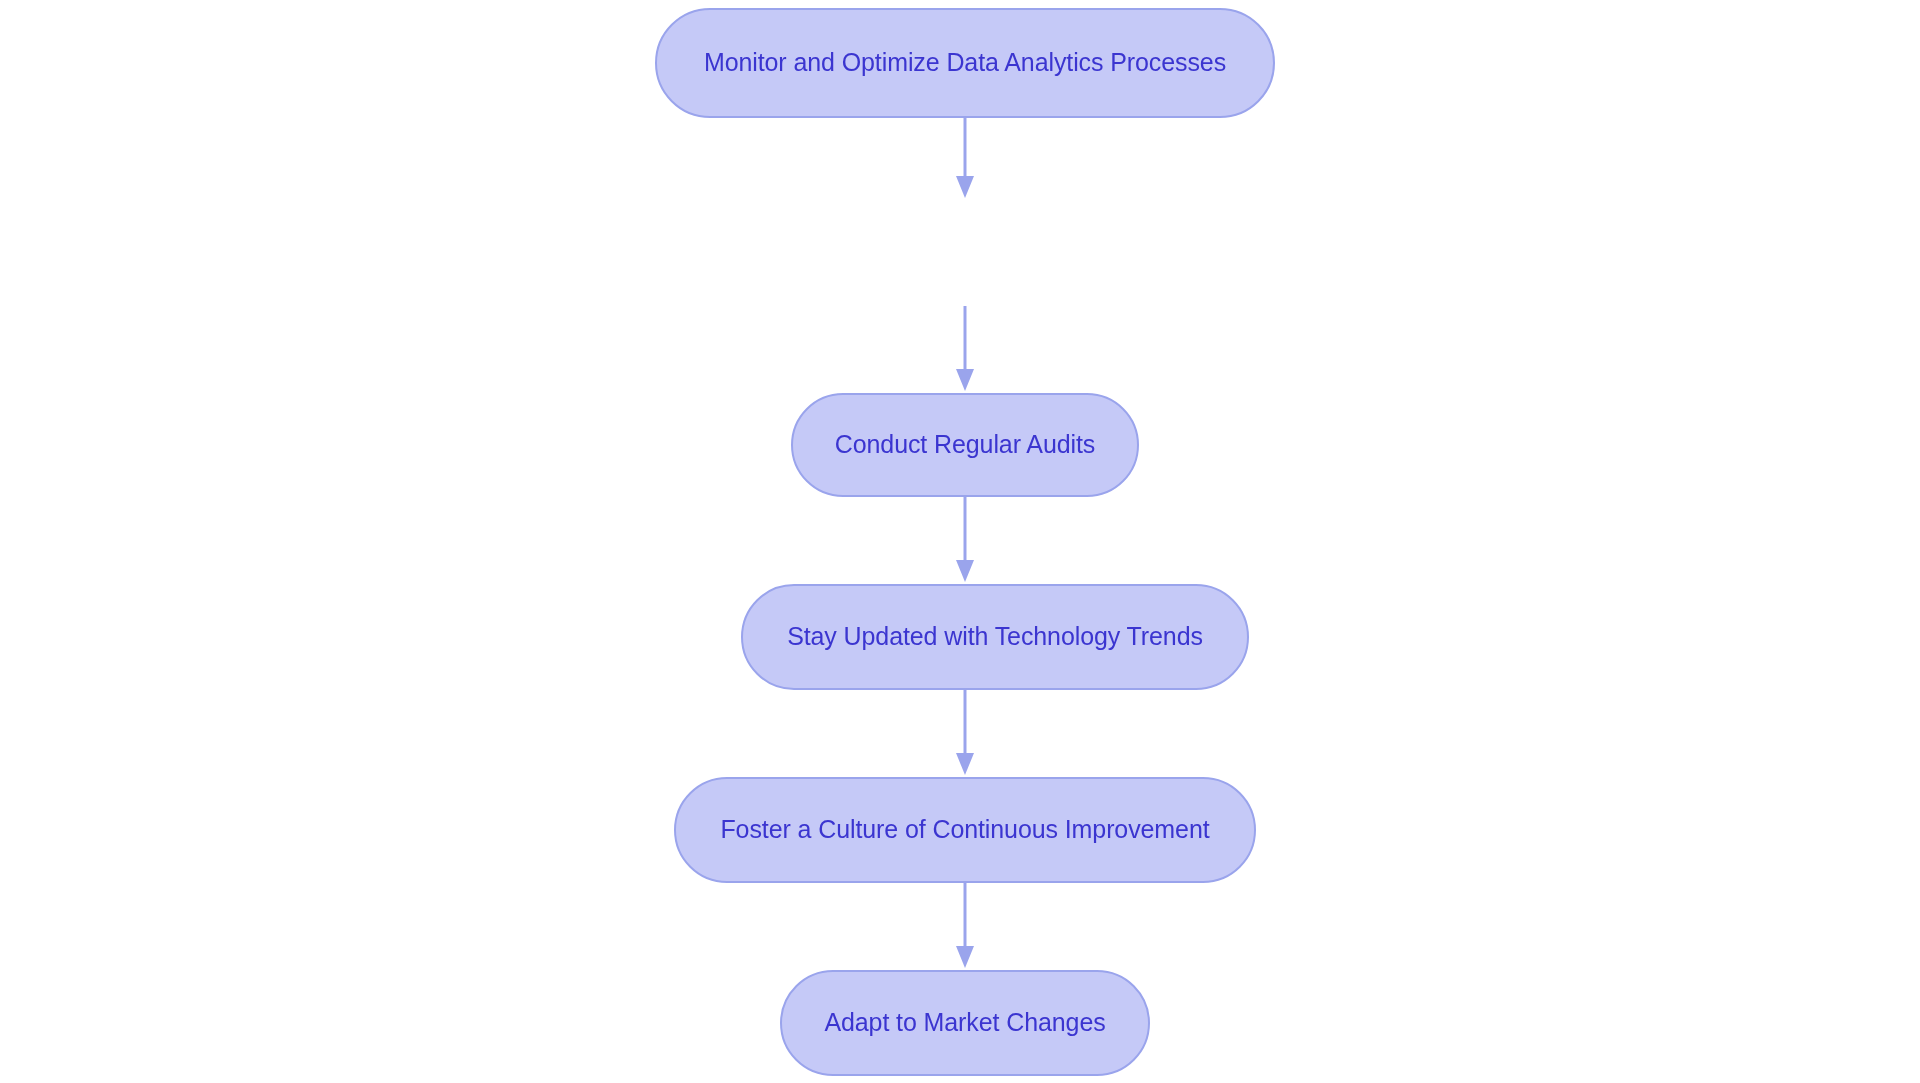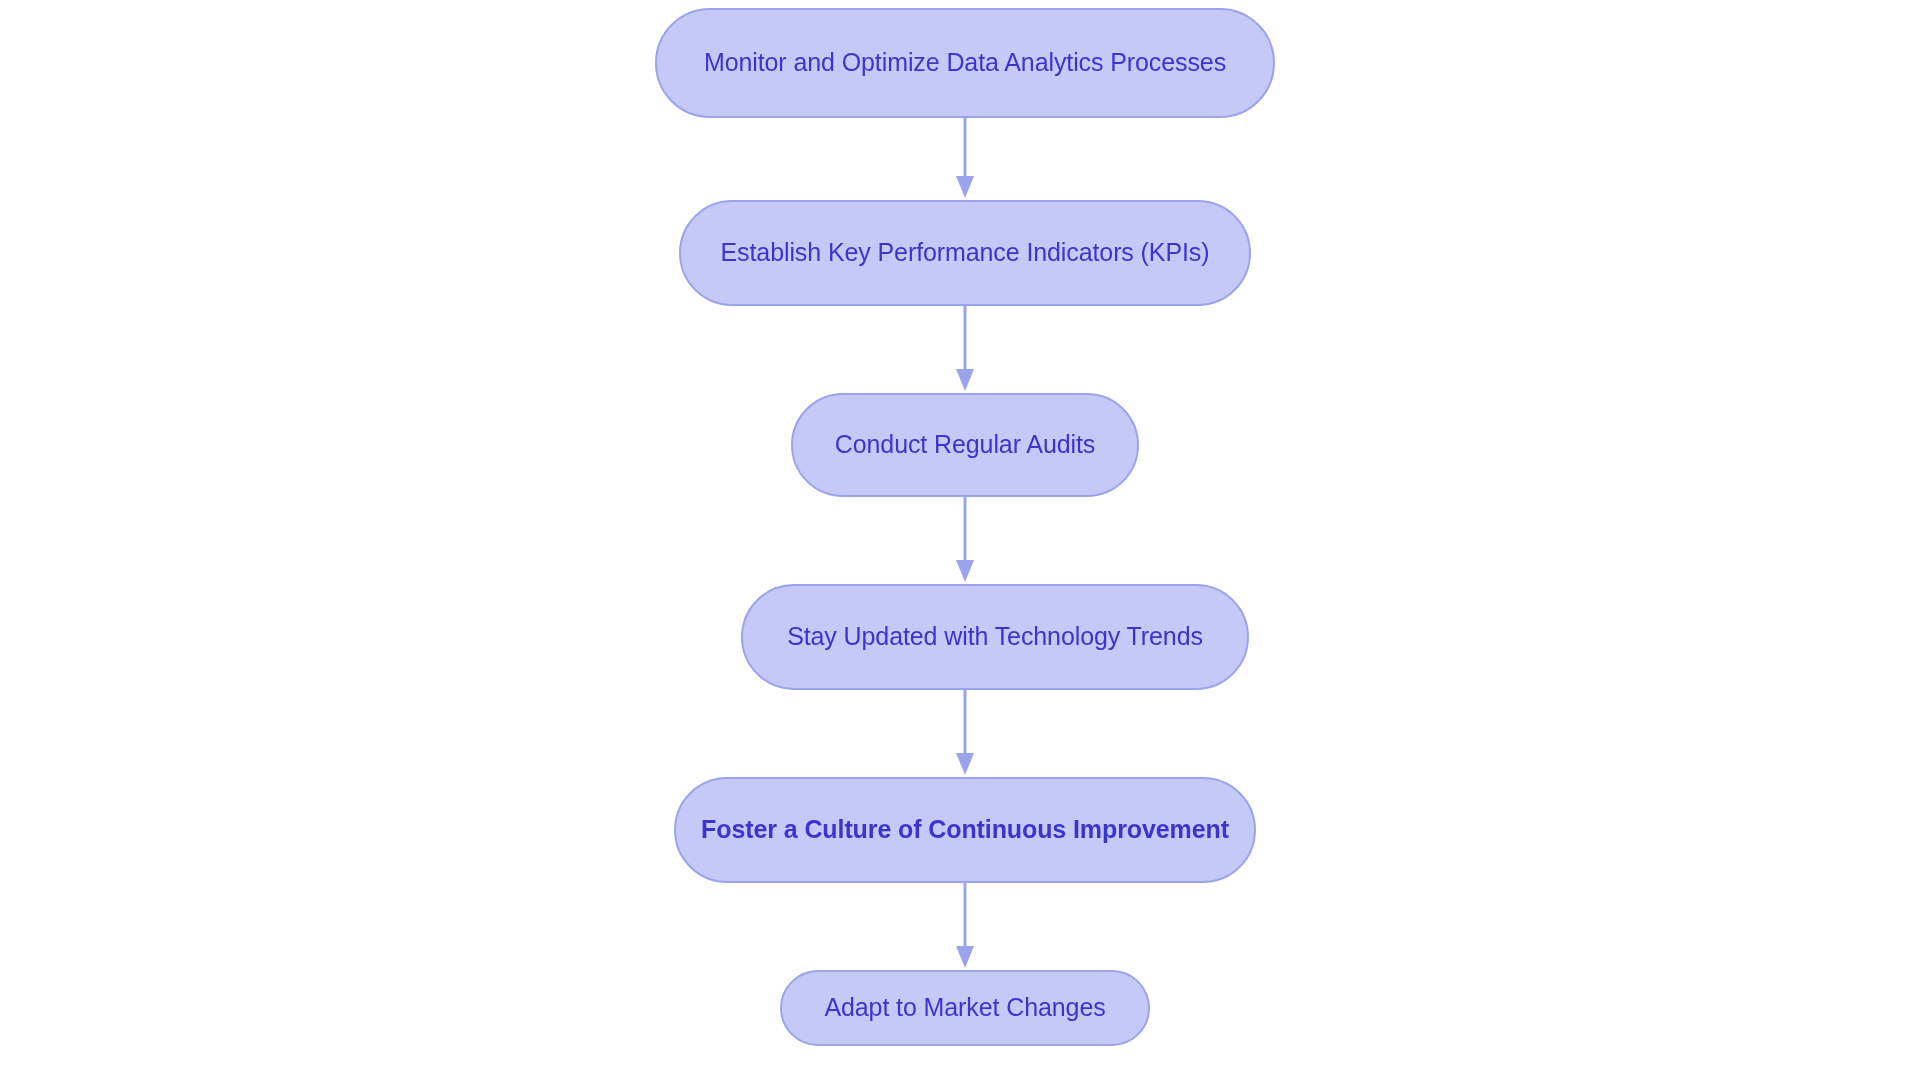--- a/index.html
+++ b/index.html
@@ -102,34 +102,31 @@
       <svg width="24" height="87" viewBox="0 0 24 87">
         <line x1="12" y1="0" x2="12" y2="65" stroke="#9aa4ec" stroke-width="3"></line>
         <polygon points="3,63 21,63 12,85" fill="#9aa4ec"></polygon>
       </svg>
     </div>
 
     <div class="flow-node" style="left: 965px; top: 8px; width: 620px; height: 110px; background: rgb(197, 201, 247); border-color: rgb(154, 164, 236);">
       <span class="flow-node-label" style="color: rgb(59, 53, 208);">Monitor and Optimize Data Analytics Processes</span>
     </div>
 
-    <div class="flow-node" style="left: 965px; top: 200px; width: 572px; height: 106px; background: rgb(197, 201, 247); border-color: rgb(154, 164, 236);">
-      <span class="flow-node-label" style="color: rgb(59, 53, 208);">Establish Key Performance Indicators (KPIs)</span>
-    </div>
 
     <div class="flow-node" style="left: 965px; top: 393px; width: 348px; height: 104px; background: rgb(197, 201, 247); border-color: rgb(154, 164, 236);">
       <span class="flow-node-label" style="color: rgb(59, 53, 208); text-align: center;">Conduct Regular Audits</span>
     </div>
 
     <div class="flow-node" style="left: 995px; top: 584px; width: 508px; height: 106px; background: rgb(197, 201, 247); border-color: rgb(154, 164, 236);">
       <span class="flow-node-label" style="color: rgb(59, 53, 208);">Stay Updated with Technology Trends</span>
     </div>
 
     <div class="flow-node" style="left: 965px; top: 777px; width: 582px; height: 106px; background: rgb(197, 201, 247); border-color: rgb(154, 164, 236);">
-      <span class="flow-node-label" style="color: rgb(59, 53, 208); font-weight: bold;">Foster a Culture of Continuous Improvement</span>
+      <span class="flow-node-label" style="color: rgb(59, 53, 208);">Foster a Culture of Continuous Improvement</span>
     </div>
 
-    <div class="flow-node" style="left: 965px; top: 970px; width: 370px; height: 76px; background: rgb(197, 201, 247); border-color: rgb(154, 164, 236);">
+    <div class="flow-node" style="left: 965px; top: 970px; width: 370px; height: 106px; background: rgb(197, 201, 247); border-color: rgb(154, 164, 236);">
       <span class="flow-node-label" style="color: rgb(59, 53, 208);">Adapt to Market Changes</span>
     </div>
 
   </div>
 </div>
 
 </body></html>

